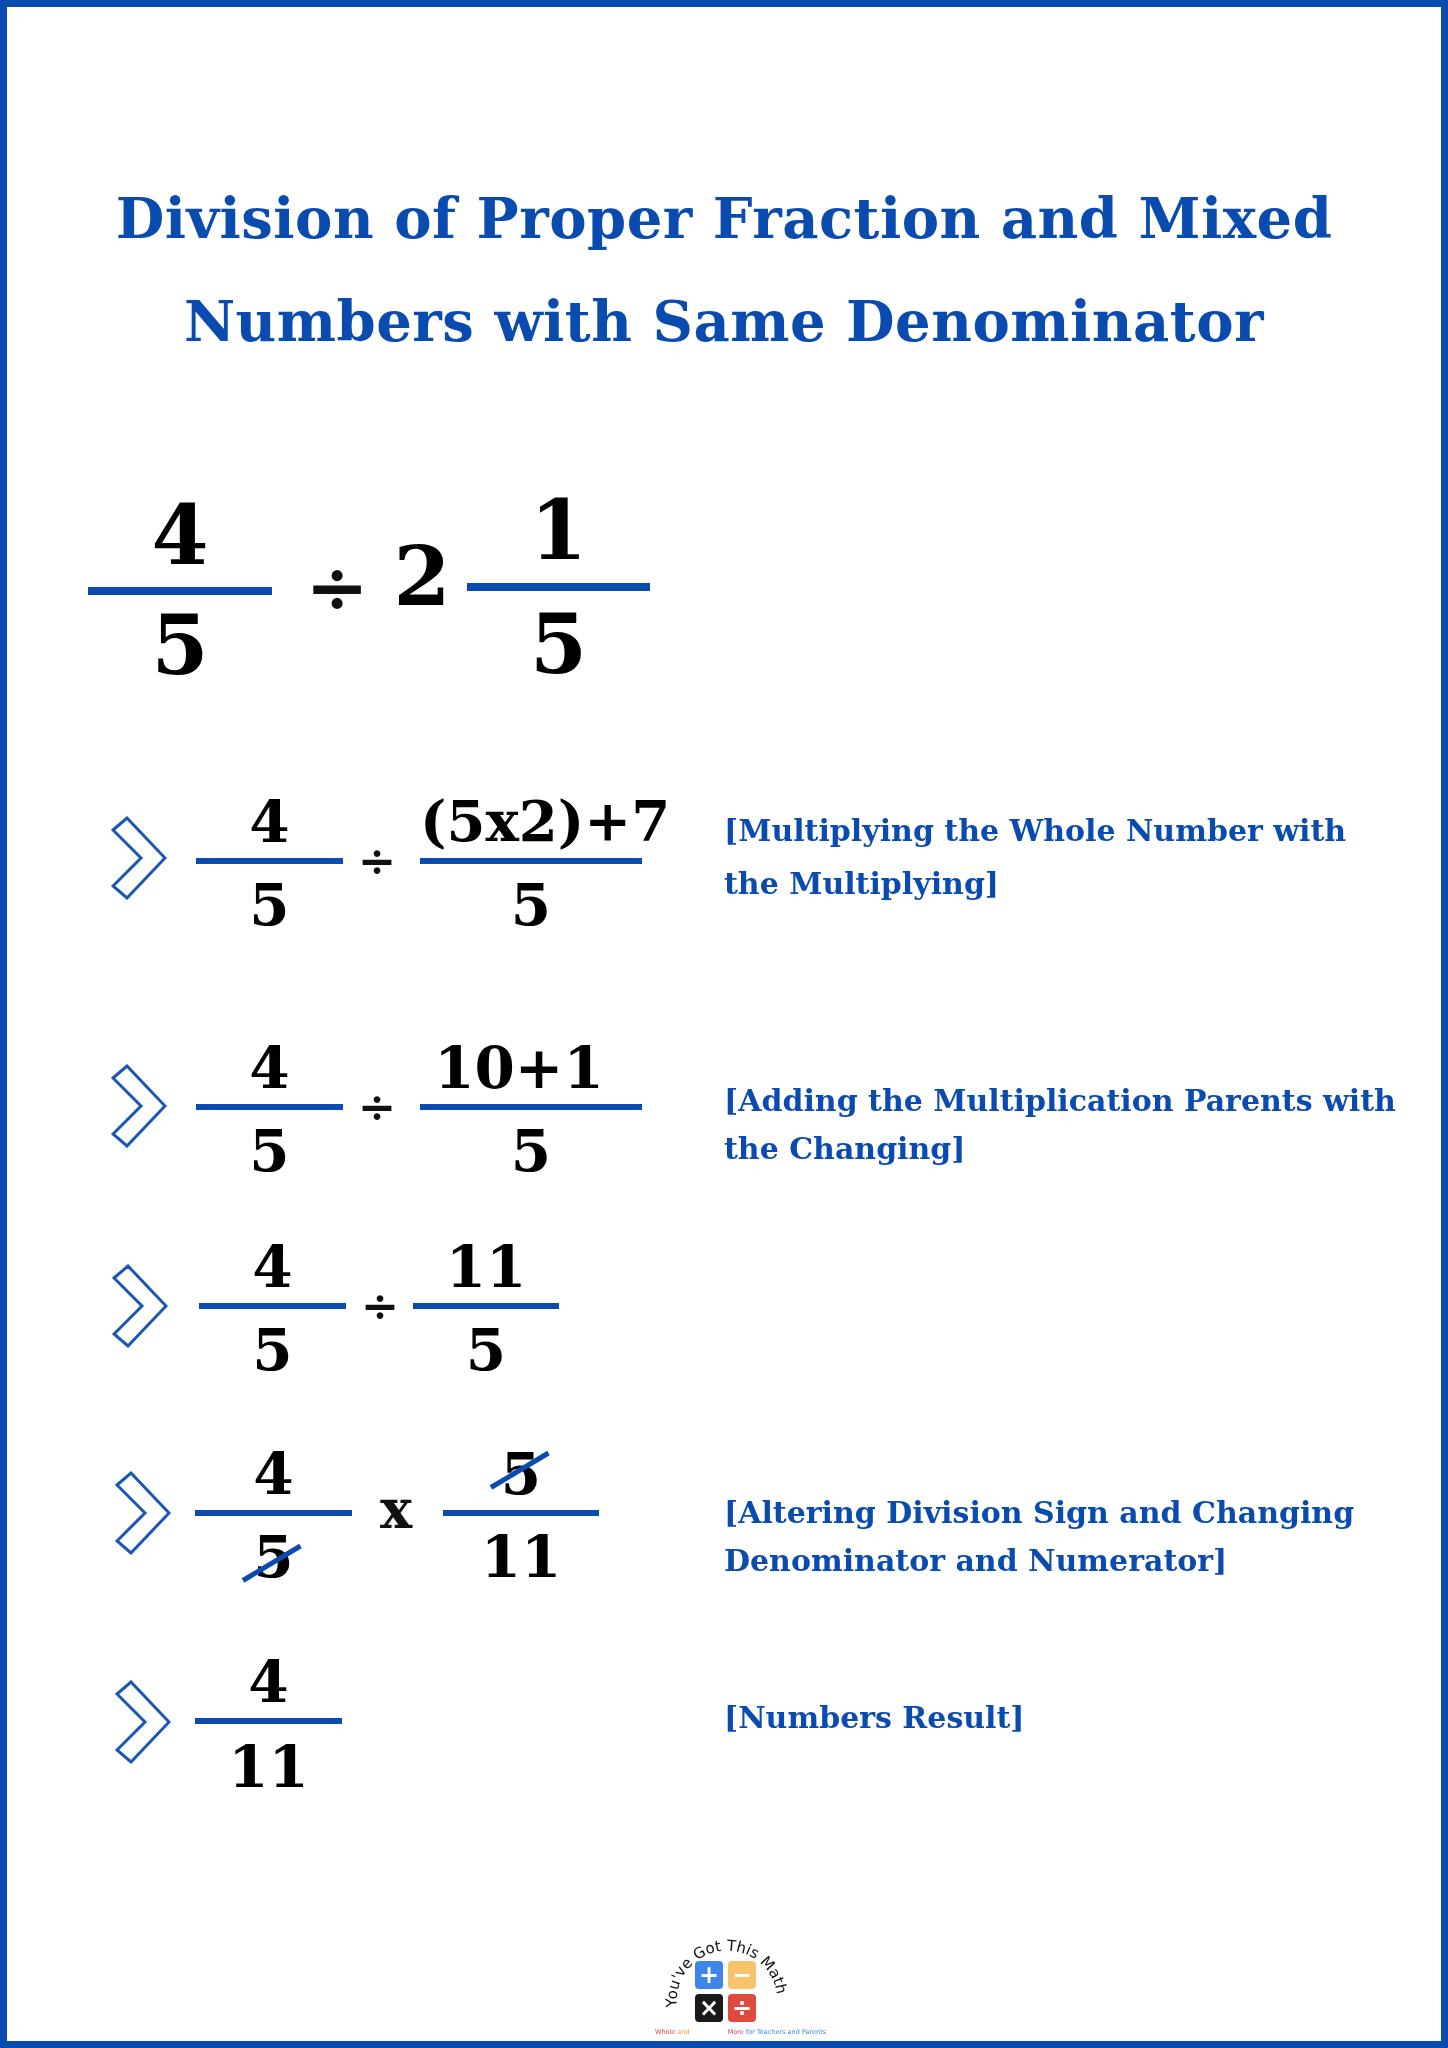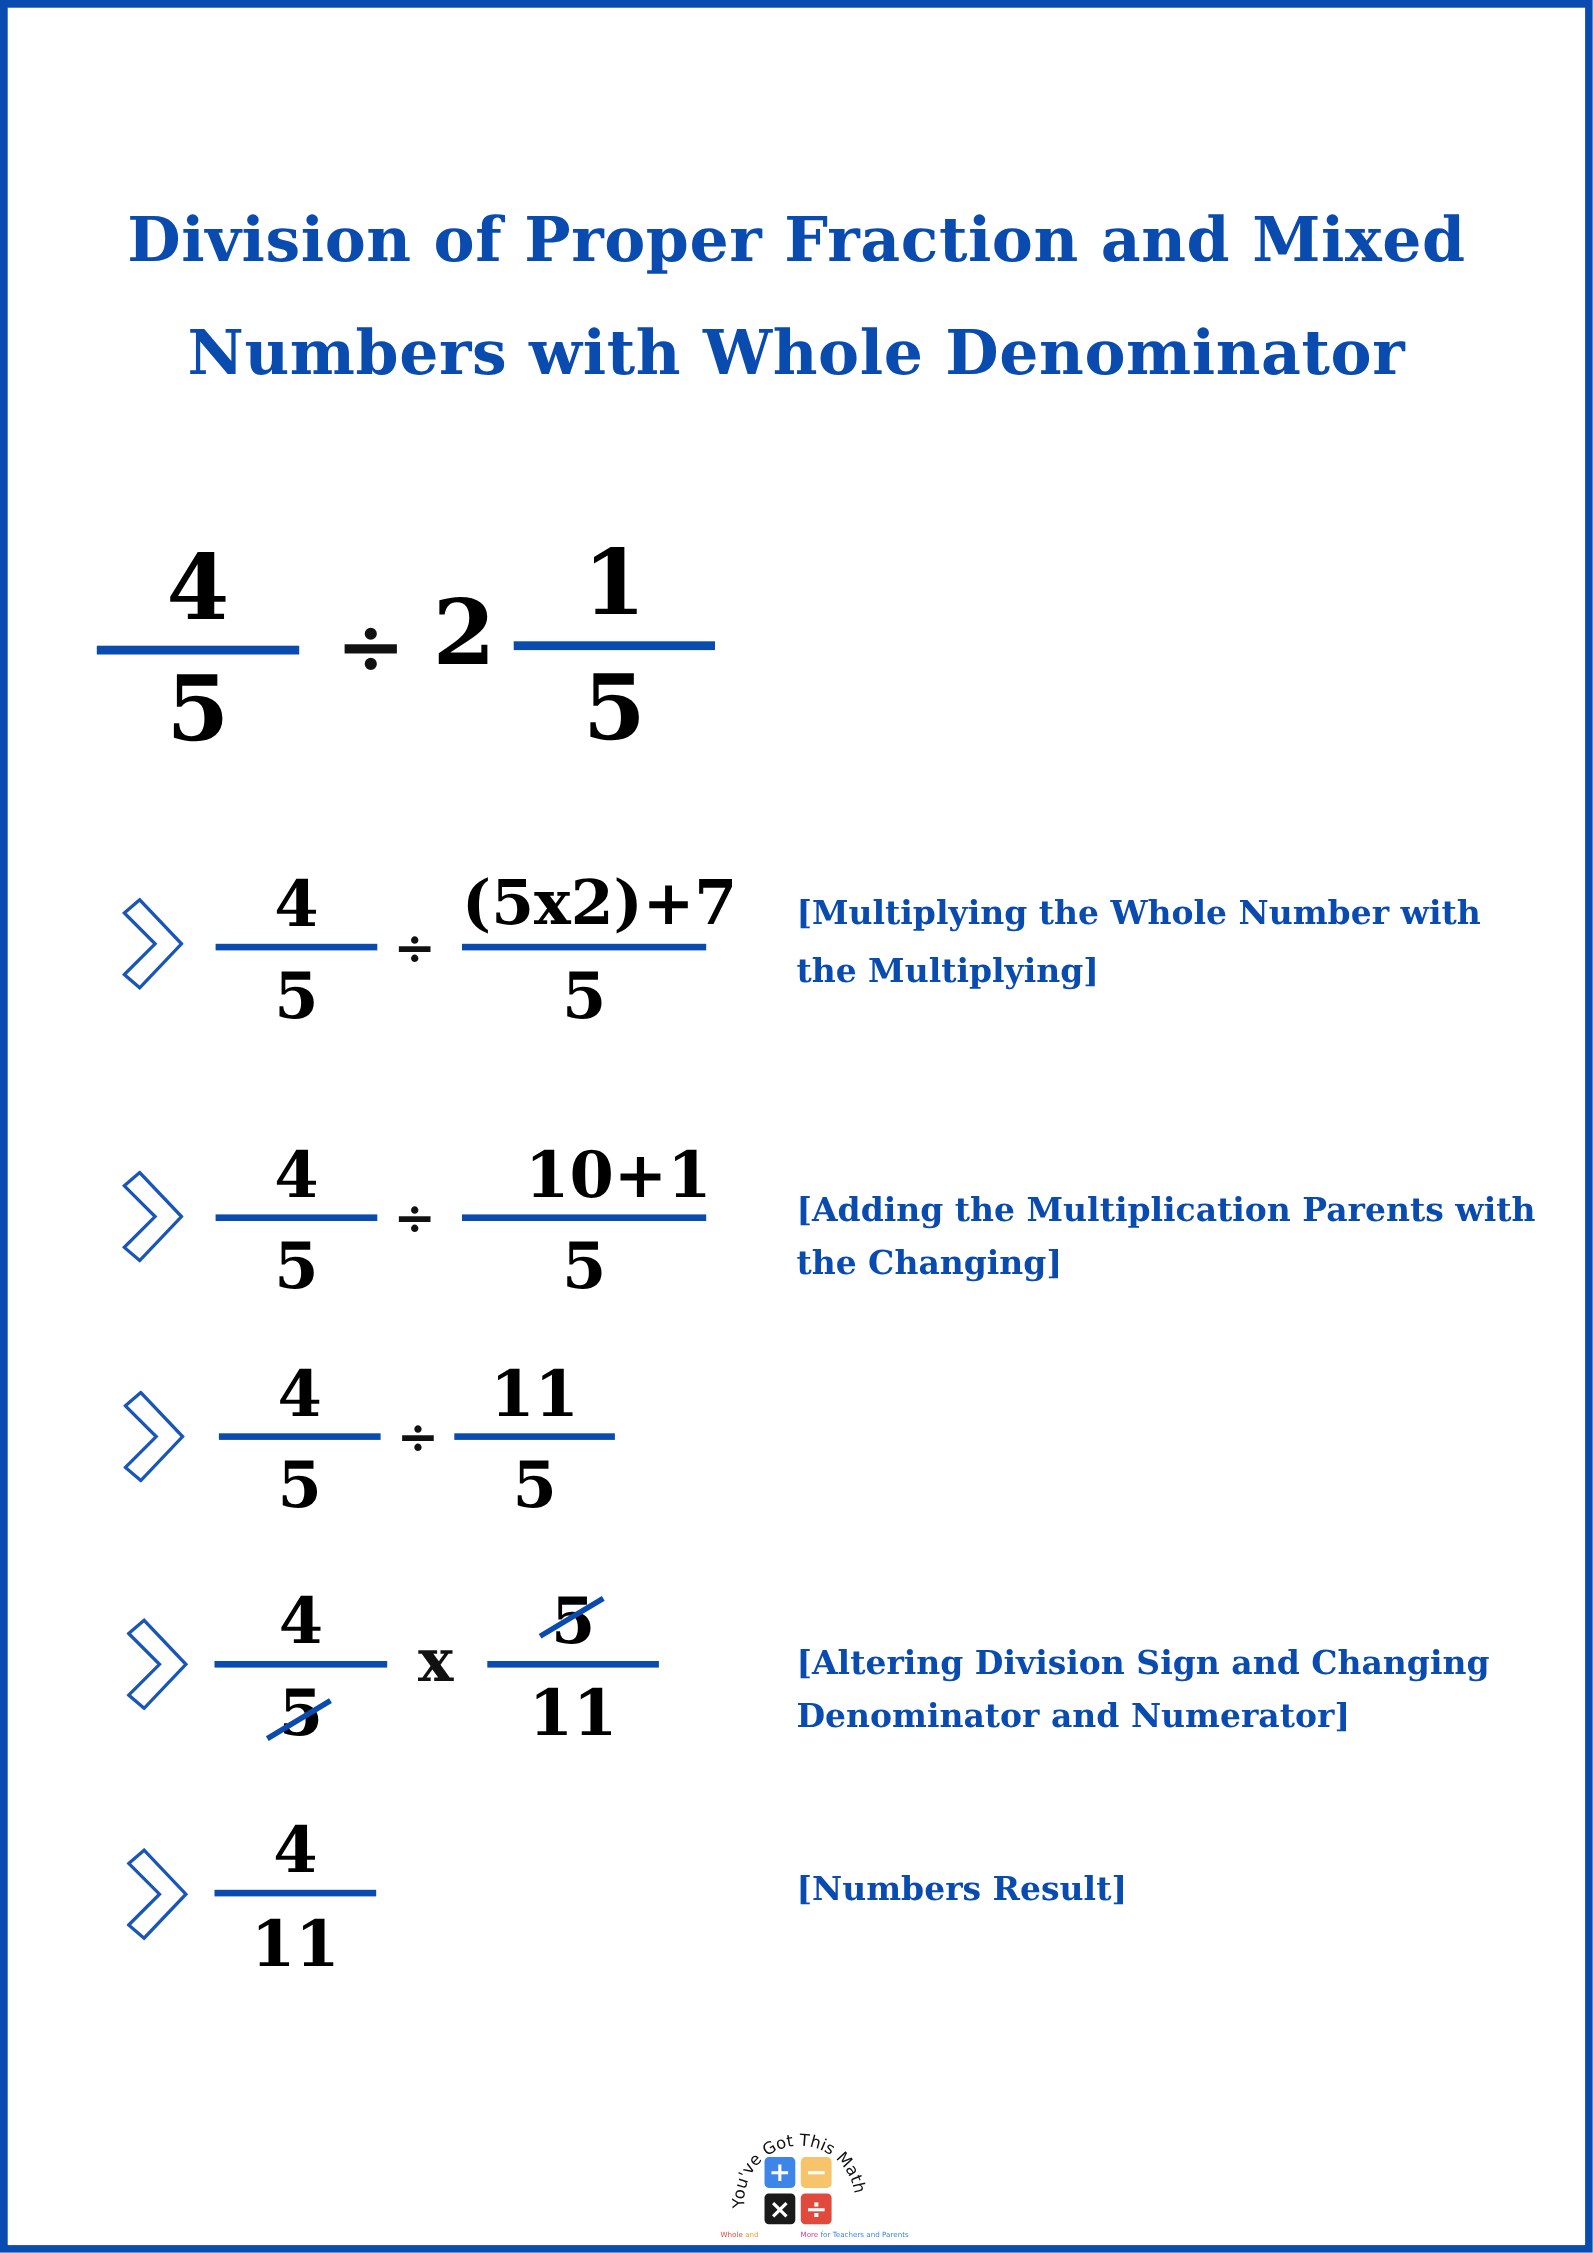--- a/index.html
+++ b/index.html
@@ -43,21 +43,21 @@
     position: absolute; left: 0; width: 140px; top: 113px; text-align: center;
     font-family: "DejaVu Sans", sans-serif; font-size: 6.5px; white-space: nowrap;
   }
 </style>
 </head>
 <body>
 
 <div class="frame"></div>
 
 <div class="title" style="top:186px;">Division of Proper Fraction and Mixed</div>
-<div class="title" style="top:289px;">Numbers with Whole Denominator</div>
+<div class="title" style="top:289px;">Numbers with Same Denominator</div>
 
 <div>
   <div class="num big" style="left:88px;width:184px;top:494px;">4</div>
   <div class="bar" style="left:88px;top:587px;width:184px;height:8px;"></div>
   <div class="num big" style="left:88px;width:184px;top:604px;">5</div>
 
   <div class="op" style="left:305px;width:64px;top:550px;font-size:76px;">÷</div>
 
   <div class="num big" style="left:390px;width:64px;top:535px;">2</div>
   <div class="num big" style="left:467px;width:183px;top:489px;">1</div>
@@ -81,21 +81,21 @@
 </div>
 
 <div>
   <svg class="chev" style="left:111px;top:1064px;" viewBox="0 0 56 84">
     <polygon points="2,14 16,2 54,42 16,82 2,70 30,42" fill="none" stroke="#1a56b8" stroke-width="3"></polygon>
   </svg>
   <div class="num mid" style="left:196px;width:147px;top:1039px;">4</div>
   <div class="bar" style="left:196px;top:1104px;width:147px;height:6px;"></div>
   <div class="num mid" style="left:196px;width:147px;top:1122px;">5</div>
   <div class="op" style="left:357px;width:40px;top:1084px;font-size:46px;">÷</div>
-  <div class="num mid" style="left:425px;width:222px;top:1039px;text-align:right;">10+1</div>
+  <div class="num mid" style="left:408px;width:222px;top:1039px;">10+1</div>
   <div class="bar" style="left:420px;top:1104px;width:222px;height:6px;"></div>
   <div class="num mid" style="left:420px;width:222px;top:1122px;">5</div>
   <div class="note" style="top:1074px;">[Adding the Multiplication Parents with</div>
   <div class="note" style="top:1122px;">the Changing]</div>
 </div>
 
 <div>
   <svg class="chev" style="left:112px;top:1264px;" viewBox="0 0 56 84">
     <polygon points="2,14 16,2 54,42 16,82 2,70 30,42" fill="none" stroke="#1a56b8" stroke-width="3"></polygon>
   </svg>

